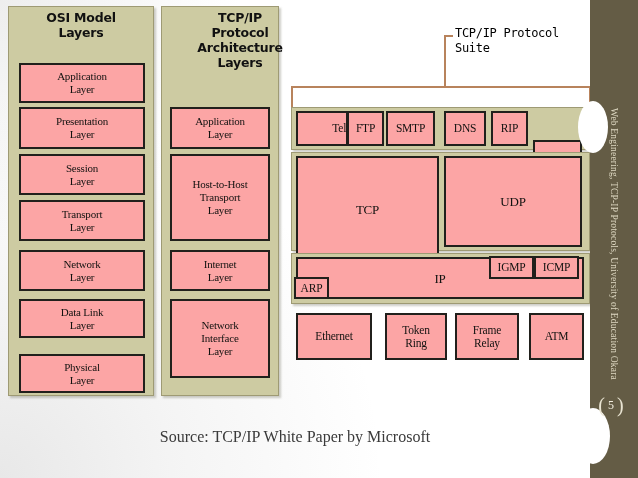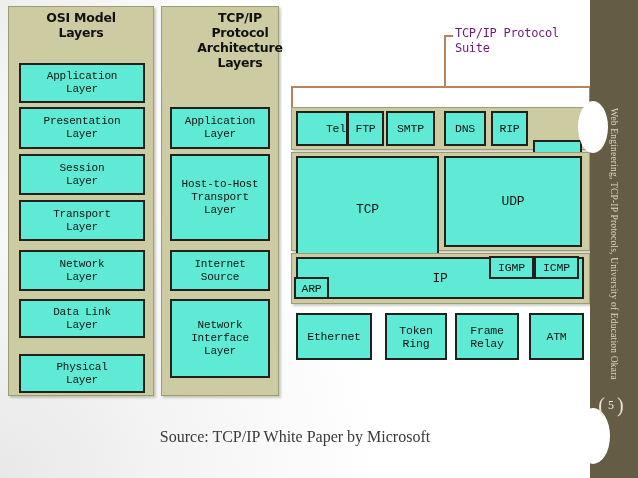--- a/index.html
+++ b/index.html
@@ -86,28 +86,28 @@
 
   
   .panel {
     position: absolute;
     background: #cdcba2;
     border: 1px solid #9e9a74;
     box-shadow: 2px 2px 2px rgba(90,90,70,0.30);
   }
   .cell {
     position: absolute;
-    background: #5eead4;
+    background: #fca5a5;
     border: 2px solid #21201c;
     display: flex;
     align-items: center;
     justify-content: center;
     text-align: center;
     color: #121210;
-    font-family: Liberation Mono, monospace;
+    font-family: Liberation Serif, serif;
     font-size: 11px;
     line-height: 13px;
     white-space: pre-line;
     letter-spacing: -0.2px;
   }
   .col-heading {
     position: absolute;
     text-align: center;
     font-family: "DejaVu Sans", sans-serif;
     font-weight: bold;
@@ -139,21 +139,21 @@
     width: 9px; height: 2px;
     background: #b8835c;
   }
   #suite-label {
     position: absolute;
     left: 455px; top: 26px;
     width: 150px;
     font-family: "DejaVu Sans Mono", monospace;
     font-size: 12px;
     line-height: 15px;
-    color: #701a75;
+    color: #000000;
     white-space: pre-line;
     letter-spacing: -0.3px;
   }
 
   
   #source-caption {
     position: absolute;
     left: 0; top: 428px;
     width: 590px;
     text-align: center;
@@ -195,21 +195,21 @@
 Protocol
 Architecture
 Layers</div>
 
   <div class="cell" style="left:170px; top:107px; width:100px; height:42px;">Application
 Layer</div>
   <div class="cell" style="left:170px; top:154px; width:100px; height:87px;">Host-to-Host
 Transport
 Layer</div>
   <div class="cell" style="left:170px; top:250px; width:100px; height:41px;">Internet
-Source</div>
+Layer</div>
   <div class="cell" style="left:170px; top:299px; width:100px; height:79px;">Network
 Interface
 Layer</div>
 
   <div id="suite-bracket"></div>
   <div id="suite-stem"></div>
   <div id="suite-tick"></div>
   <div id="suite-label">TCP/IP Protocol
 Suite</div>
 

